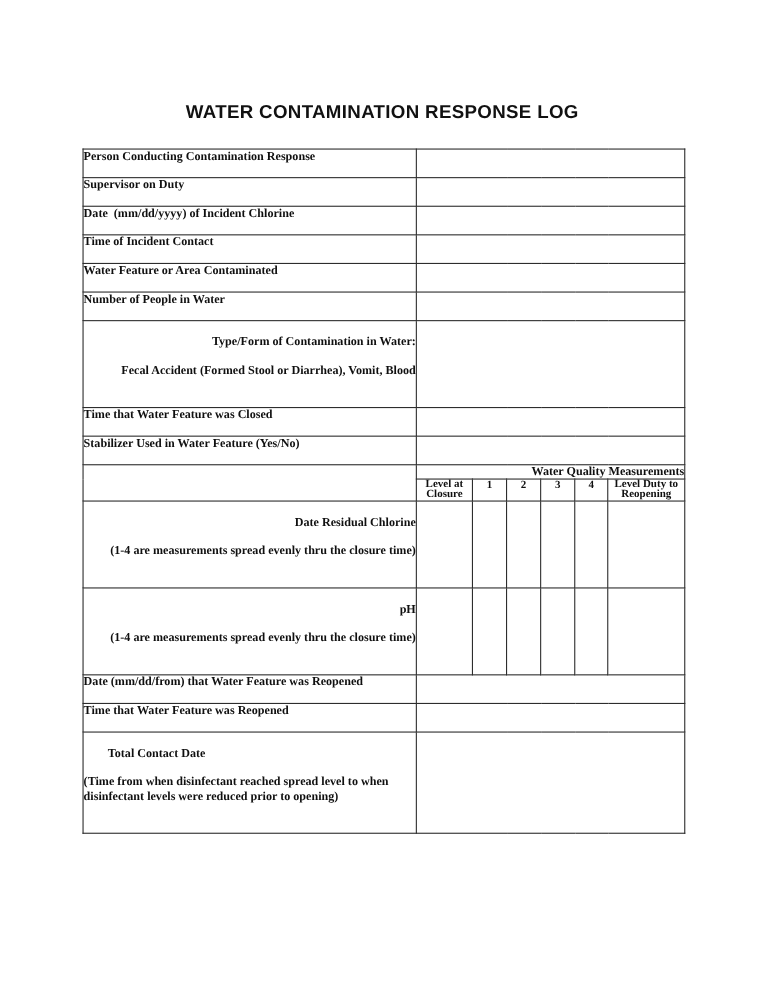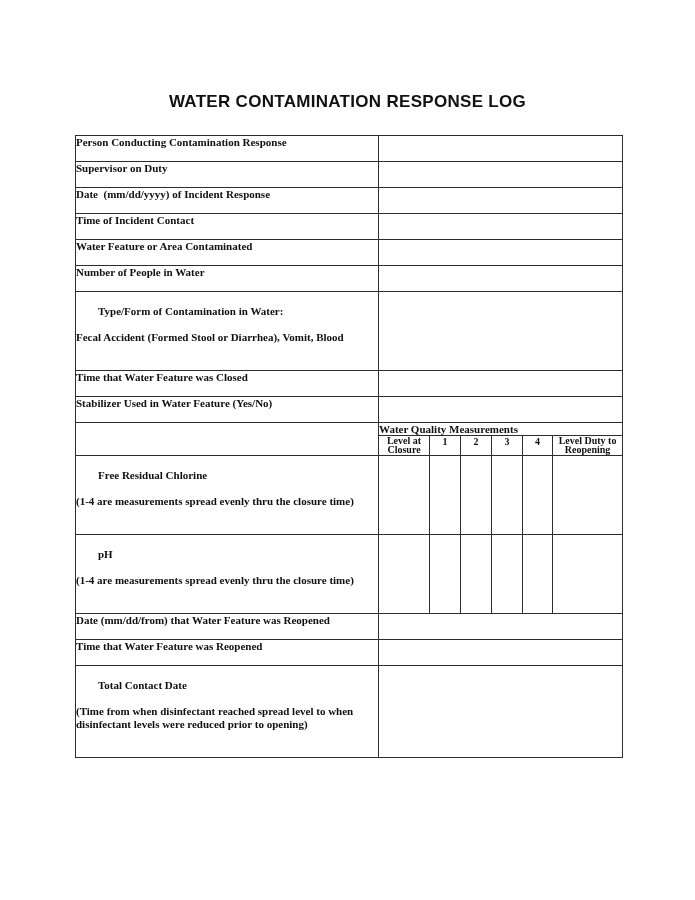--- a/index.html
+++ b/index.html
@@ -51,29 +51,29 @@
     margin-left: 12px;
   }
   td.label-cell .note {
     display: block;
     font-weight: bold;
   }
   td.input-cell, td.meas-cell {
     background: #ffffff;
   }
   tr.r-single   { height: 26px; }
-  tr.r-double   { height: 40px; }
+  tr.r-double   { height: 40px; text-align: right; }
   tr.r-wqm      { height: 13px; }
   tr.r-colhdr   { height: 20px; }
   tr.r-triple   { height: 56px; }
   td.wqm-header {
     font-weight: bold;
     font-size: 11px;
     line-height: 12px;
-    text-align: left;
+    text-align: right;
     vertical-align: middle;
     padding: 0;
   }
   td.col-hdr {
     font-weight: bold;
     font-size: 10px;
     line-height: 9px;
     text-align: center;
     vertical-align: top;
     padding-top: 1px;
@@ -108,21 +108,21 @@
     <tbody>
         <tr class="r-single">
       <td class="label-cell">Person Conducting Contamination Response</td>
       <td class="input-cell" colspan="6"></td>
     </tr>
     <tr class="r-single">
       <td class="label-cell">Supervisor on Duty</td>
       <td class="input-cell" colspan="6"></td>
     </tr>
     <tr class="r-single">
-      <td class="label-cell">Date  (mm/dd/yyyy) of Incident Response</td>
+      <td class="label-cell">Date  (mm/dd/yyyy) of Incident Chlorine</td>
       <td class="input-cell" colspan="6"></td>
     </tr>
     <tr class="r-single">
       <td class="label-cell">Time of Incident Contact</td>
       <td class="input-cell" colspan="6"></td>
     </tr>
     <tr class="r-single">
       <td class="label-cell">Water Feature or Area Contaminated</td>
       <td class="input-cell" colspan="6"></td>
     </tr>
@@ -154,21 +154,21 @@
       <td class="col-hdr">Level at Closure</td>
       <td class="col-hdr-num">1</td>
       <td class="col-hdr-num">2</td>
       <td class="col-hdr-num">3</td>
       <td class="col-hdr-num">4</td>
       <td class="col-hdr">Level Duty to Reopening</td>
     </tr>
 
     <tr class="r-double">
       <td class="label-cell">
-        <span>Free Residual Chlorine</span>
+        <span>Date Residual Chlorine</span>
         <span class="note">(1-4 are measurements spread evenly thru the closure time)</span>
       </td>
       <td class="meas-cell"></td>
       <td class="meas-cell"></td>
       <td class="meas-cell"></td>
       <td class="meas-cell"></td>
       <td class="meas-cell"></td>
       <td class="meas-cell"></td>
     </tr>
 

